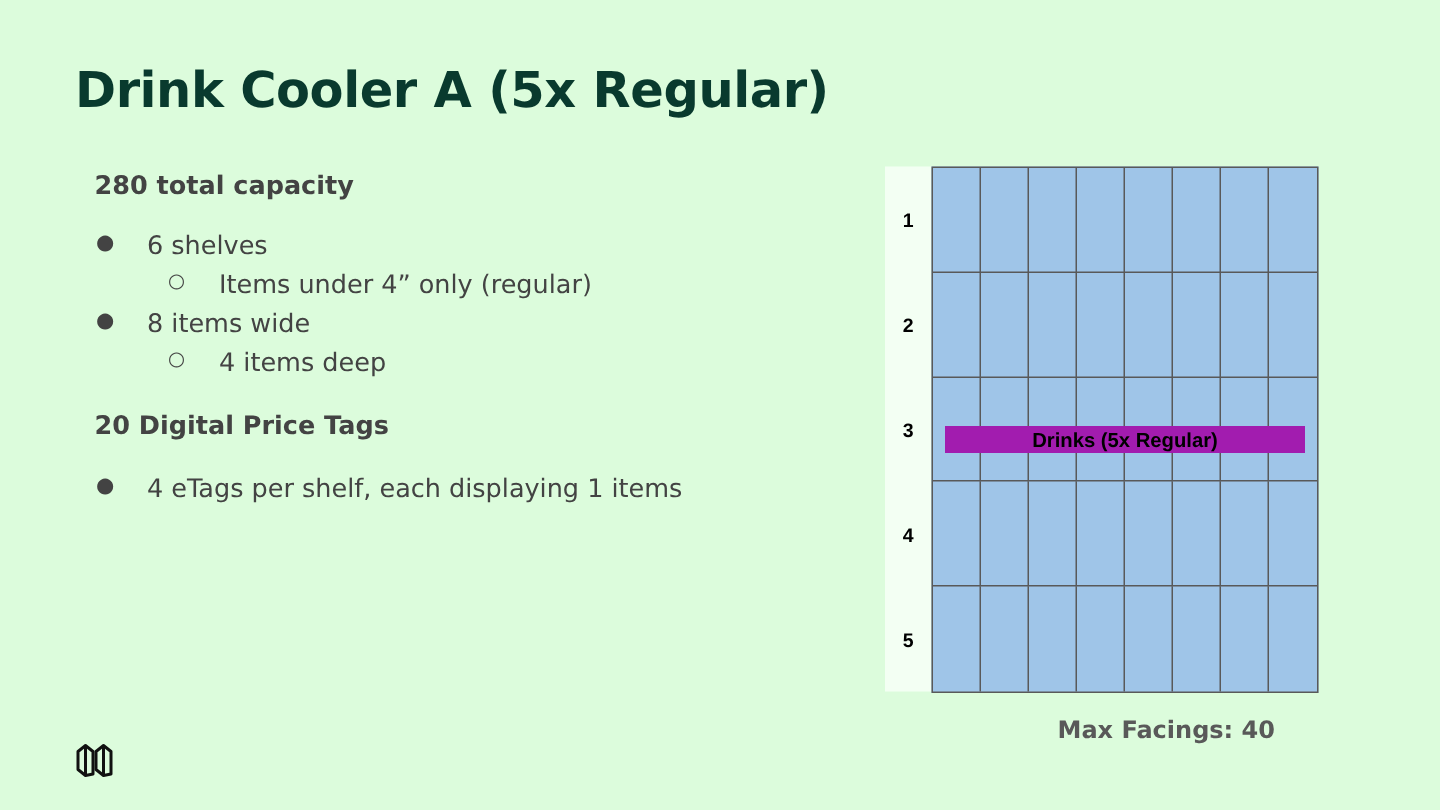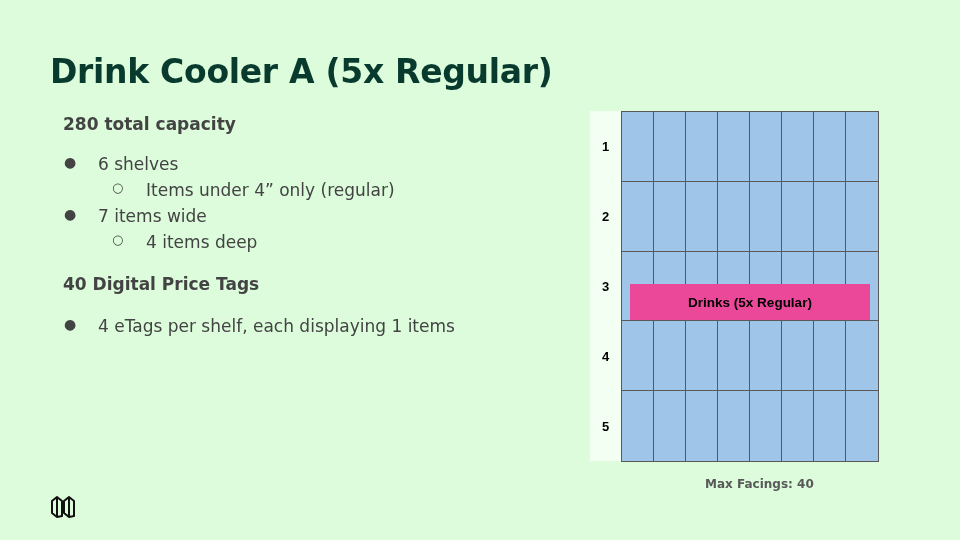--- a/index.html
+++ b/index.html
@@ -1,56 +1,56 @@
 <!DOCTYPE html>
 <html><head>
 <meta charset="utf-8">
 <style>
   html, body { margin:0; padding:0; }
   body { width:960px; height:540px; background:#dcfcdc; position:relative; overflow:hidden; font-family:"DejaVu Sans", sans-serif; }
-  .title { position:absolute; left:50px; top:52px; font-size:33px; font-weight:bold; color:#093a2e; letter-spacing:-0.3px;text-align:right; }
+  .title { position:absolute; left:50px; top:40px; font-size:33px; font-weight:bold; color:#093a2e; letter-spacing:-0.3px;text-align:right; }
   .section-head { position:absolute; left:63px; font-size:17px; font-weight:bold; color:#434343; }
   .bullet { position:absolute; font-size:17px; color:#434343; }
   .bullet .dot { position:absolute; left:-34px; top:0; font-size:14px; }
   .bullet .ring { position:absolute; left:-34px; top:0; font-size:13px; }
   .labels { position:absolute; left:590px; top:111px; width:31px; height:350px; background:#f3fff3; }
   .labels div { height:70px; display:flex; align-items:center; justify-content:center; font-family:"Liberation Sans", sans-serif; font-weight:bold; font-size:13px; color:#000; }
   .grid { position:absolute; left:621px; top:111px; width:256px; height:349px; border:1px solid #595959; display:grid; grid-template-columns:repeat(8,1fr); grid-template-rows:repeat(5,1fr); background:#9fc5e8; }
   .grid .cell { border-right:1px solid #595959; border-bottom:1px solid #595959; }
   .grid .cell.lastcol { border-right:none; }
   .grid .cell.lastrow { border-bottom:none; }
-  .band { position:absolute; left:630px; top:284px; width:240px; height:36px; background:#ec4899; display:flex; align-items:center; justify-content:center; font-family:"Liberation Sans", sans-serif; font-weight:bold; font-size:13.5px; color:#000; }
-  .caption { position:absolute; left:705px; top:477px; font-size:12px; font-weight:bold; color:#595959; }
+  .band { position:absolute; left:630px; top:284px; width:240px; height:18px; background:#a21caf; display:flex; align-items:center; justify-content:center; font-family:"Liberation Sans", sans-serif; font-weight:bold; font-size:13.5px; color:#000; }
+  .caption { position:absolute; left:705px; top:477px; font-size:16px; font-weight:bold; color:#595959; }
   .logo { position:absolute; left:50px; top:495px; }
 </style>
 </head>
 <body>
 
 <div class="title">Drink Cooler A (5x Regular)</div>
 
 <div class="section-head" style="top:114px;">280 total capacity</div>
 
 <div class="bullet" style="left:98px; top:154px;">
   <span class="dot">●</span>
   <span>6 shelves</span>
 </div>
 <div class="bullet" style="left:146px; top:180px;">
   <span class="ring">○</span>
   <span>Items under 4” only (regular)</span>
 </div>
 <div class="bullet" style="left:98px; top:206px;">
   <span class="dot">●</span>
-  <span>7 items wide</span>
+  <span>8 items wide</span>
 </div>
 <div class="bullet" style="left:146px; top:232px;">
   <span class="ring">○</span>
   <span>4 items deep</span>
 </div>
 
-<div class="section-head" style="top:274px;">40 Digital Price Tags</div>
+<div class="section-head" style="top:274px;">20 Digital Price Tags</div>
 
 <div class="bullet" style="left:98px; top:316px;">
   <span class="dot">●</span>
   <span>4 eTags per shelf, each displaying 1 items</span>
 </div>
 
 <div class="labels">
   <div>1</div>
   <div>2</div>
   <div>3</div>

